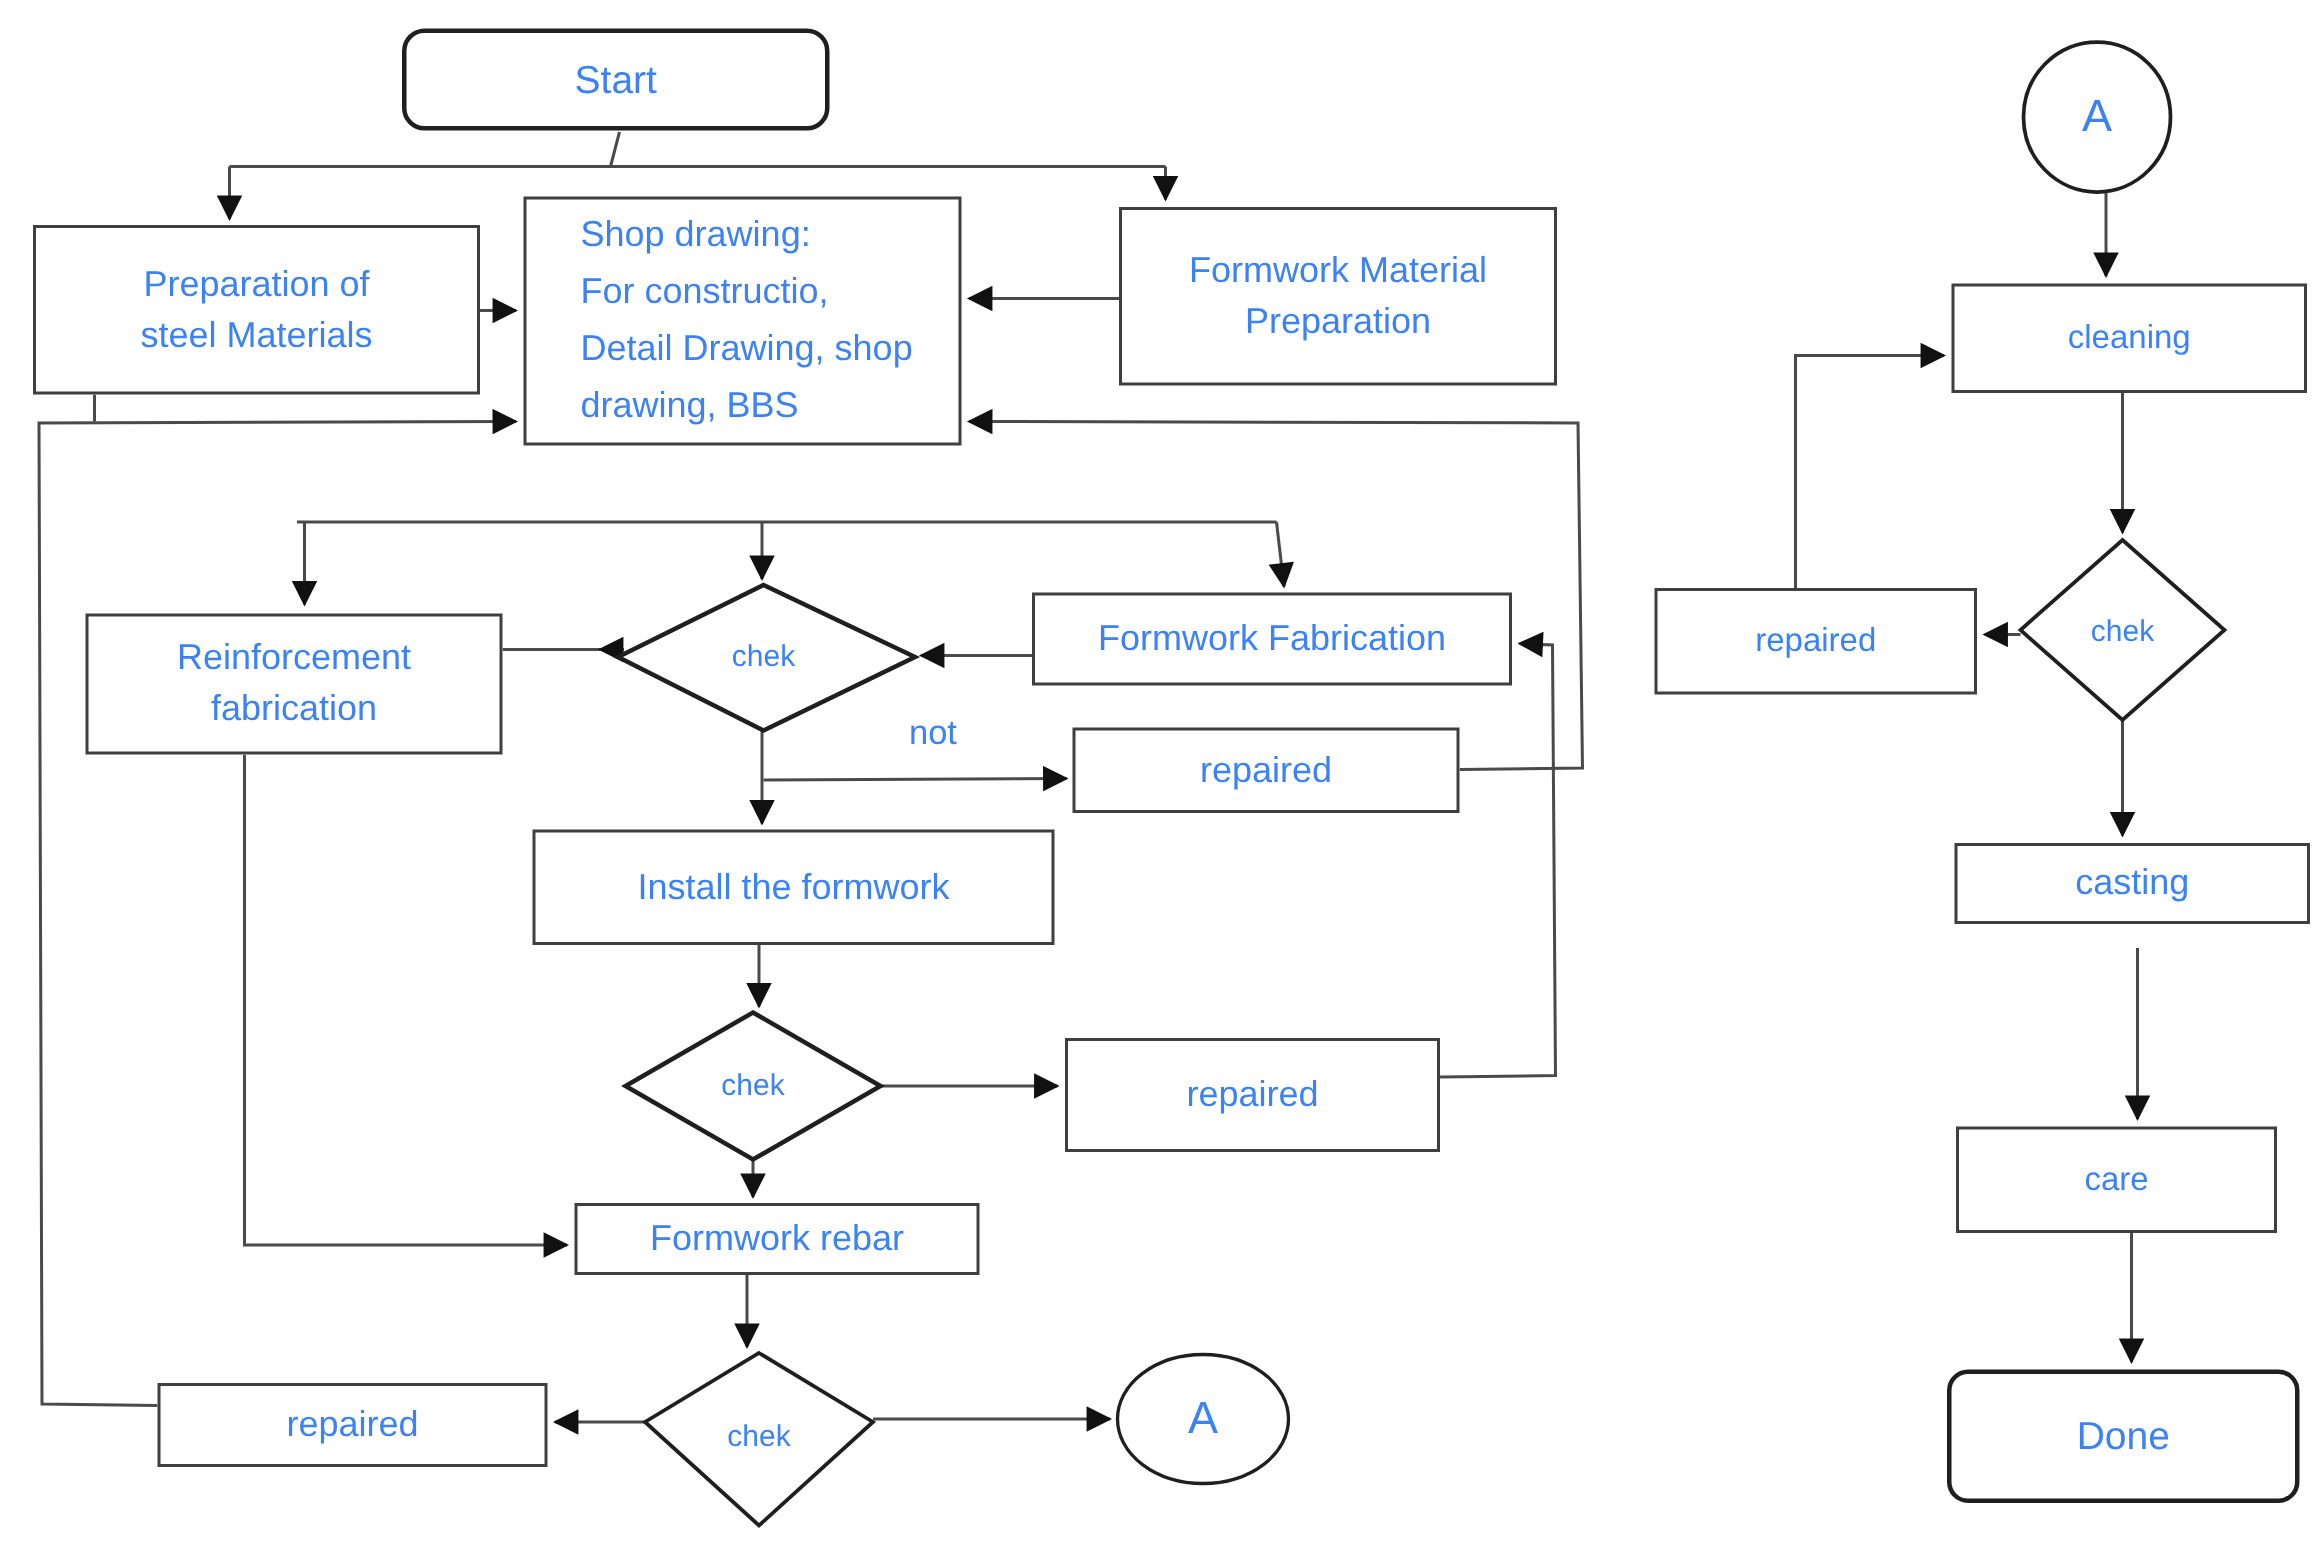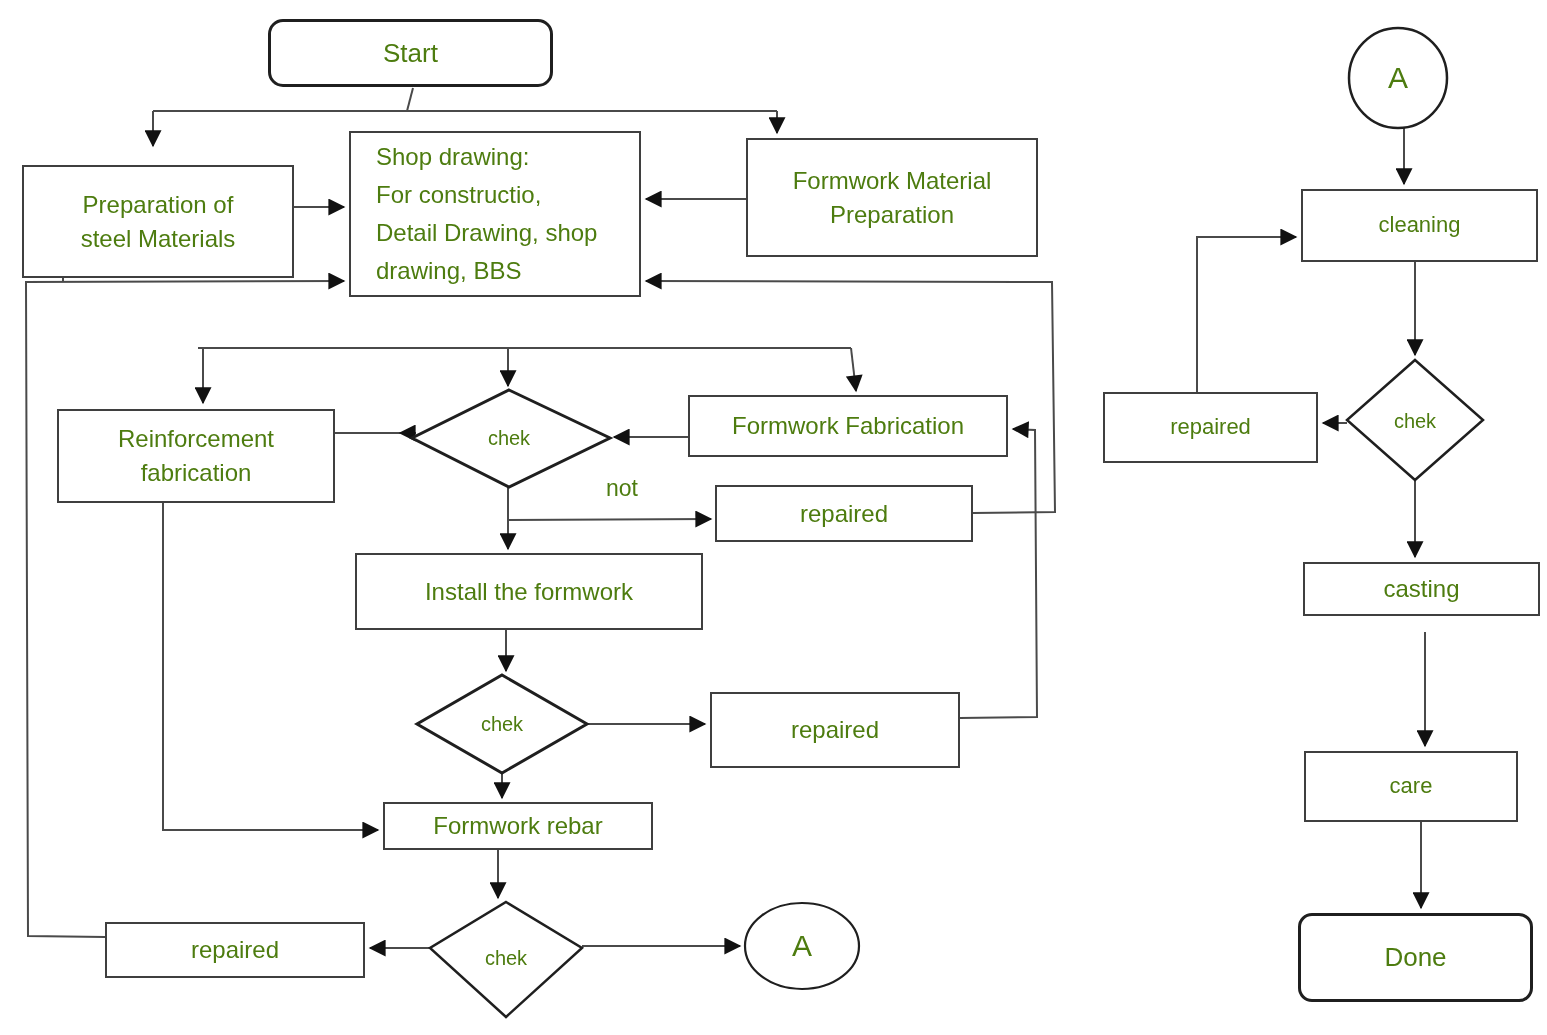--- a/index.html
+++ b/index.html
@@ -1,37 +1,37 @@
 <!DOCTYPE html>
 <html><head>
 <meta charset="utf-8">
 <style>
   html,body{margin:0;padding:0;background:#ffffff;}
   .canvas{
     position:relative;
     width:1547px;height:1035px;
     background:#ffffff;
     font-family:"Liberation Sans", sans-serif;
-    color:#4d7c0f;
+    color:#3b82f6;
     overflow:hidden;
   }
   .wires{position:absolute;left:0;top:0;width:1547px;height:1035px;}
   .node{
     position:absolute;
     background:#ffffff;
     border:2px solid #3f3f3f;
     display:flex;align-items:center;justify-content:center;
     text-align:center;
     font-size:24px;
     line-height:1.4;
     white-space:pre-line;
     box-sizing:border-box;
   }
   .terminal{border:3px solid #1f1f1f;border-radius:15px;font-size:26px;}
-  .shopbox{justify-content:flex-start;text-align:left;padding-left:25px;line-height:1.58;}
+  .shopbox{justify-content:flex-start;text-align:left;padding-left:36px;line-height:1.58;}
   .floating-label{
     position:absolute;background:transparent;border:none;
     display:flex;align-items:center;justify-content:center;
     font-size:20px;white-space:nowrap;
   }
   .diamond-label{font-size:20px;}
   .conn-label{font-size:23px;}
   .a-label{font-size:30px;}
 </style>
 </head>
@@ -119,21 +119,21 @@
     <g fill="#ffffff" stroke="#1f1f1f">
       <ellipse cx="802" cy="946" rx="57" ry="43" stroke-width="2.2"></ellipse>
       <ellipse cx="1398" cy="78" rx="49" ry="50" stroke-width="2.5"></ellipse>
     </g>
   </svg>
 
   <div class="node terminal" style="left:268px;top:19px;width:285px;height:68px;">
     <span>Start</span>
   </div>
 
-  <div class="node" style="left:22px;top:165px;width:272px;height:113px;">
+  <div class="node" style="left:22px;top:150px;width:298px;height:113px;">
     <span>Preparation of
 steel Materials</span>
   </div>
 
   <div class="node shopbox" style="left:349px;top:131px;width:292px;height:166px;">
     <span>Shop drawing:
 For constructio,
 Detail Drawing, shop
 drawing, BBS</span>
   </div>

